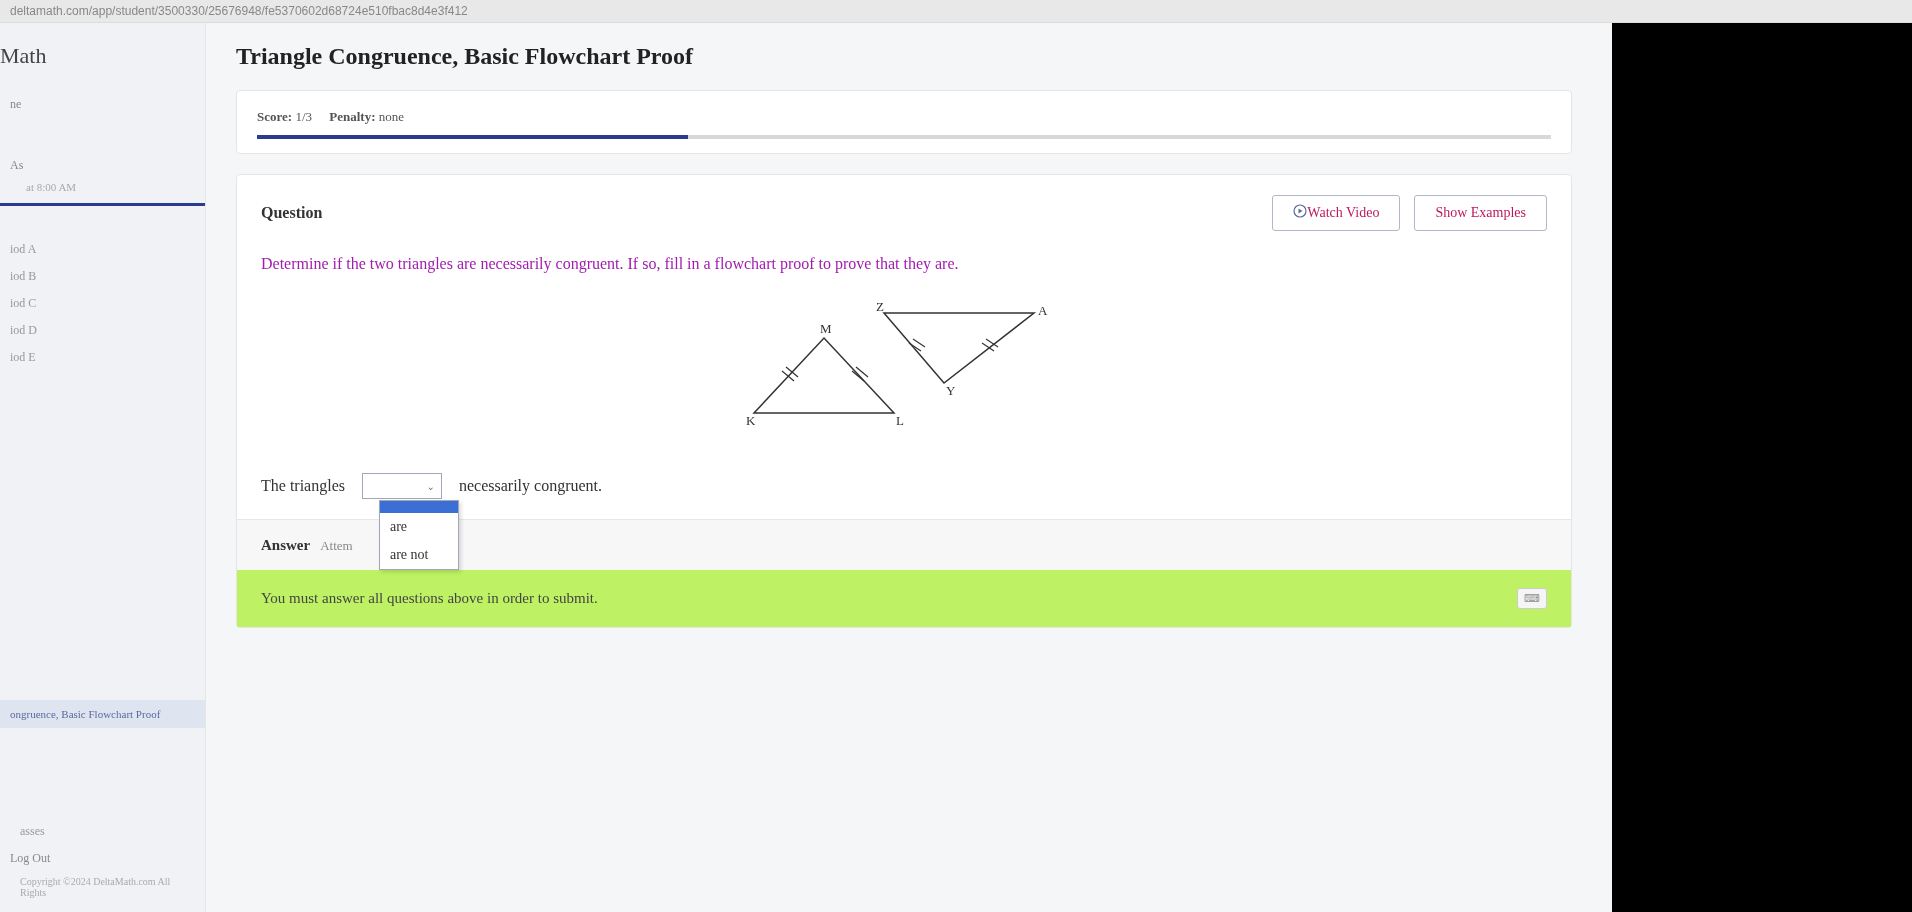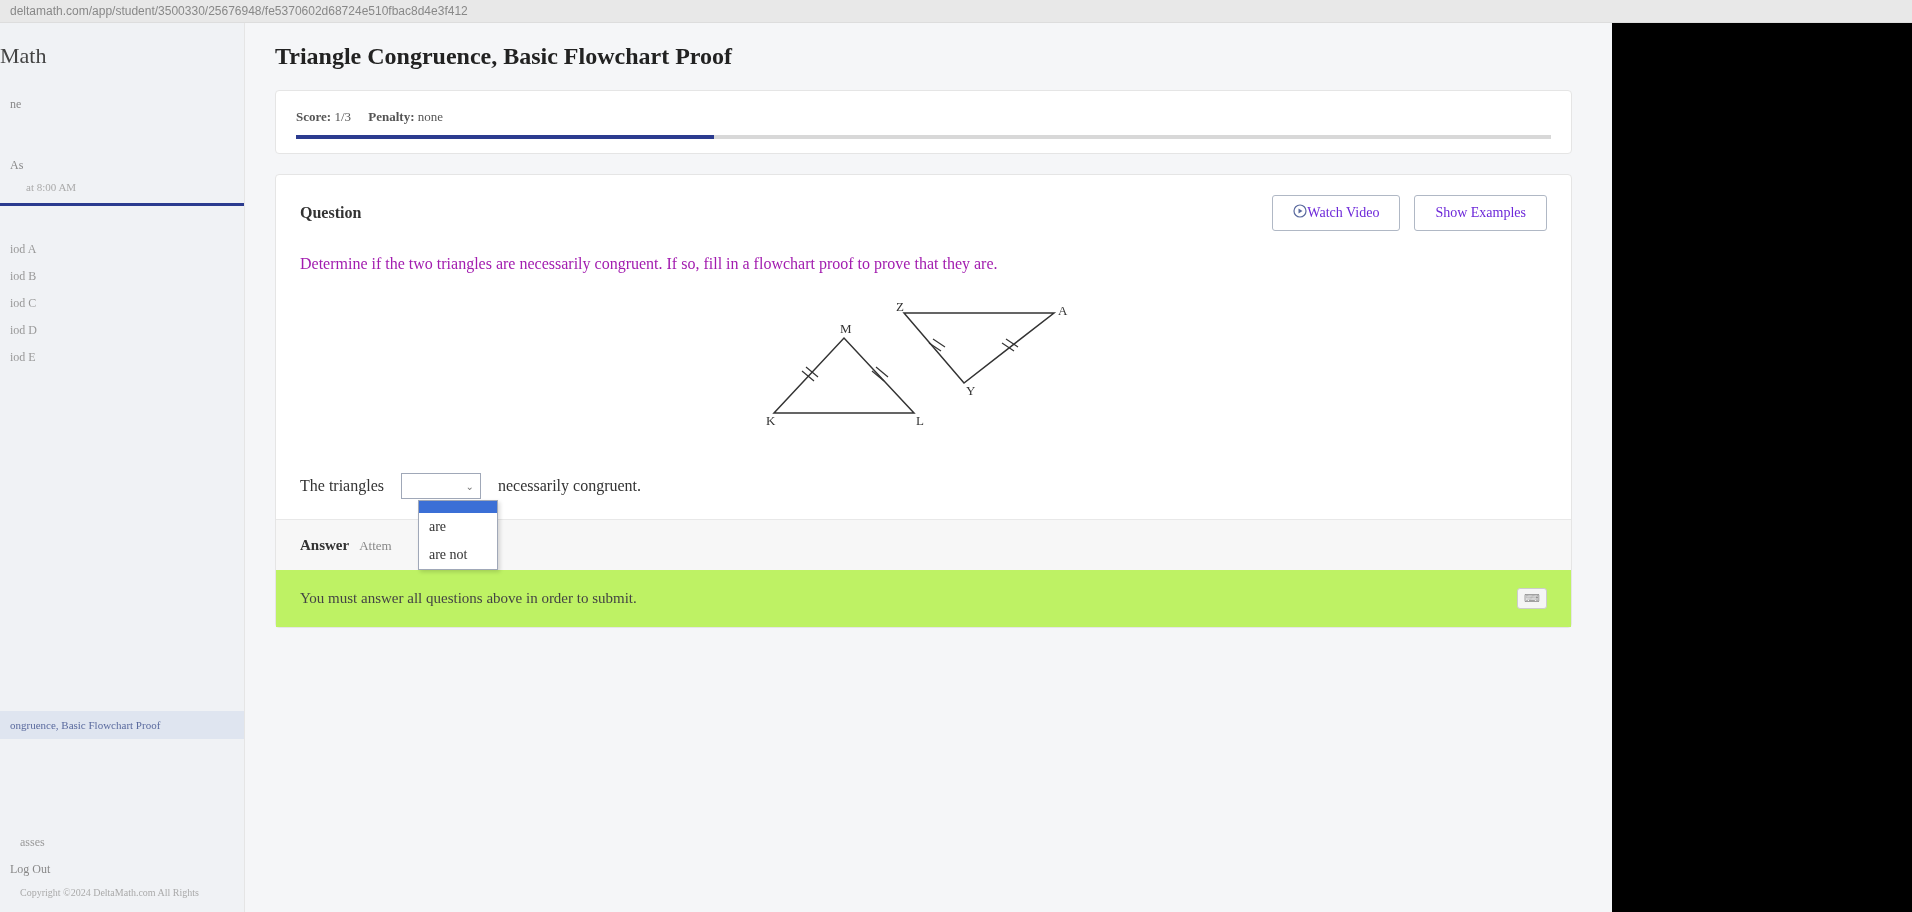--- a/index.html
+++ b/index.html
@@ -20,21 +20,21 @@
   padding: 4px 10px;
   font-family: Arial, sans-serif;
   border-bottom: 1px solid #ddd;
 }
 .app {
   display: flex;
   flex: 1;
   background: #f5f6f8;
 }
 .sidebar {
-  width: 245px;
+  width: 206px;
   background: #f0f2f5;
   padding: 20px 0 0 0;
   border-right: 1px solid #e5e5e5;
   display: flex;
   flex-direction: column;
 }
 .sidebar .brand {
   font-size: 22px;
   color: #444;
   padding: 0 10px 20px 0;
@@ -123,21 +123,21 @@
 }
 .q-label {
   font-size: 16px;
   font-weight: bold;
   color: #333;
 }
 .q-buttons { display: flex; gap: 14px; }
 .q-btn {
   border: 1px solid #b0b8c5;
   background: #fff;
-  color: #6d28d9;
+  color: #be185d;
   font-size: 14px;
   padding: 8px 20px;
   border-radius: 3px;
   cursor: pointer;
   font-family: inherit;
   display: flex;
   align-items: center;
 }
 .q-prompt {
   font-size: 16px;

